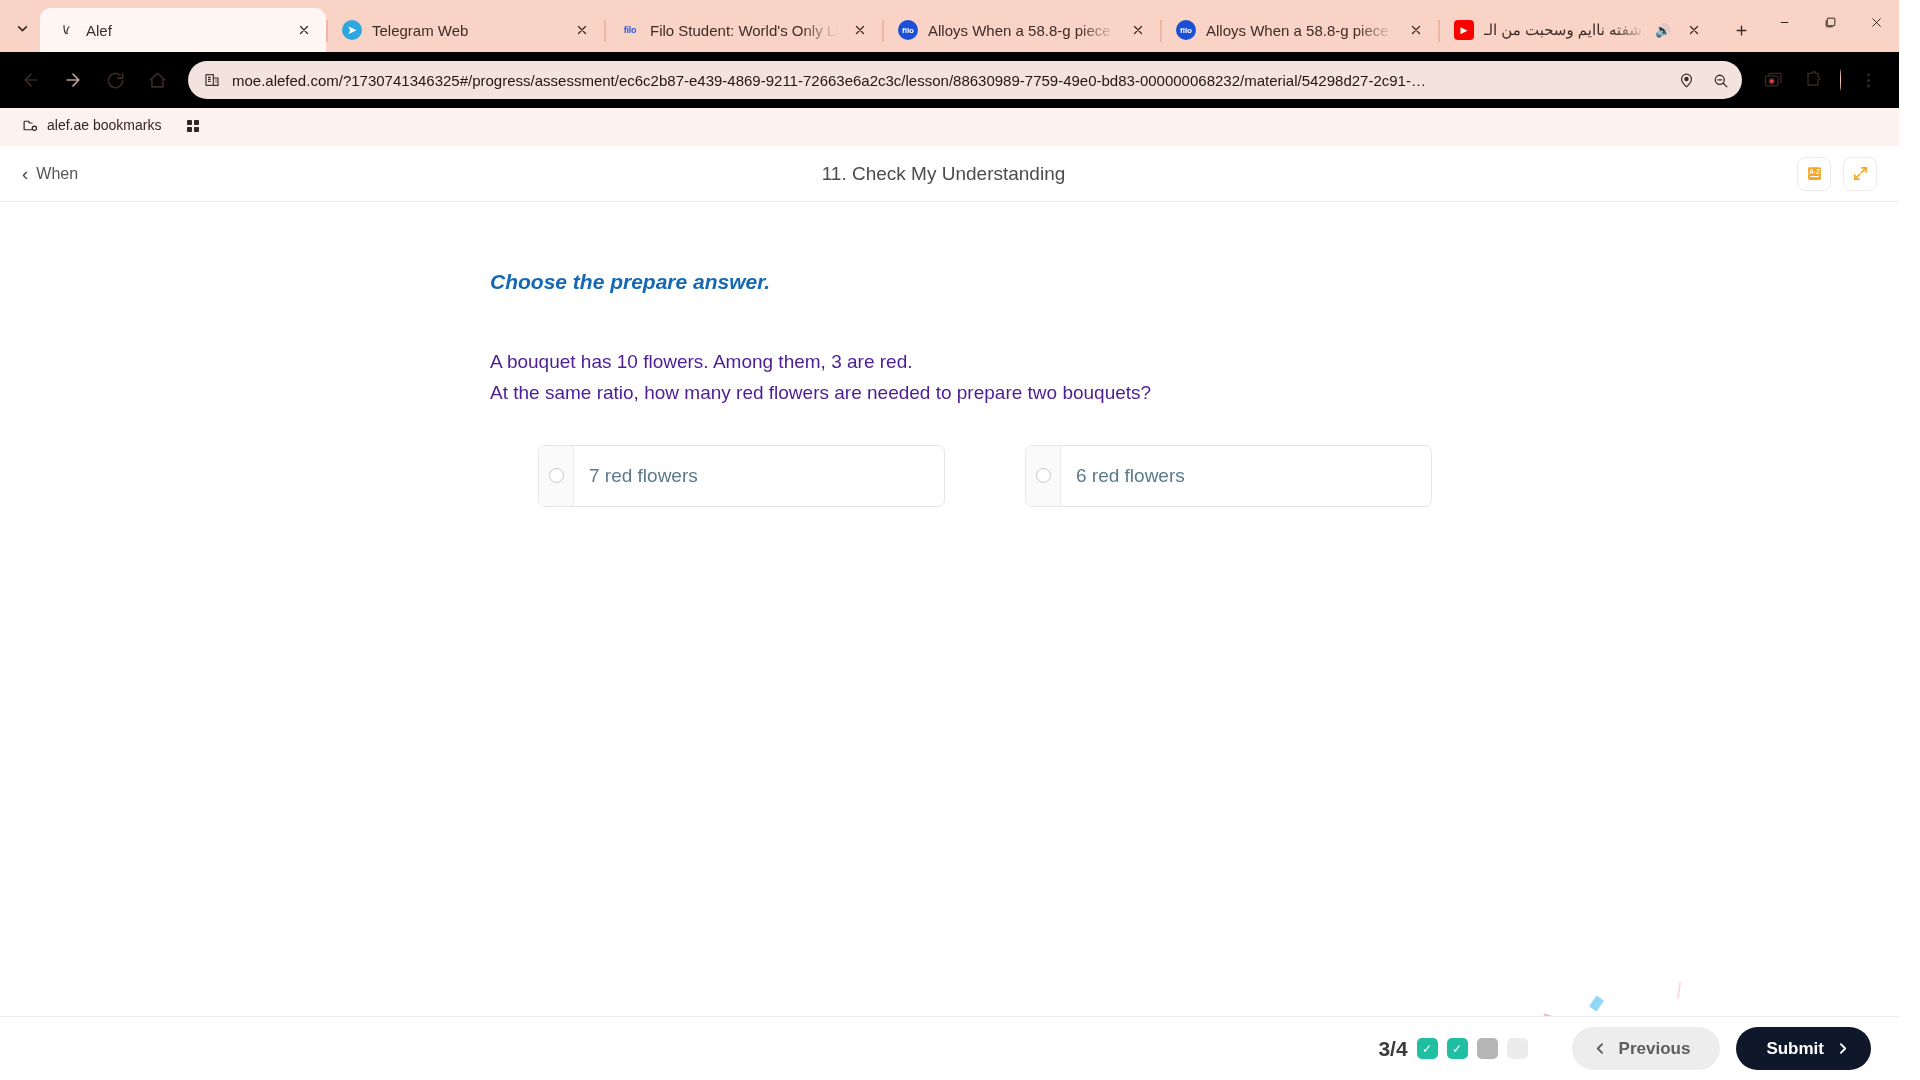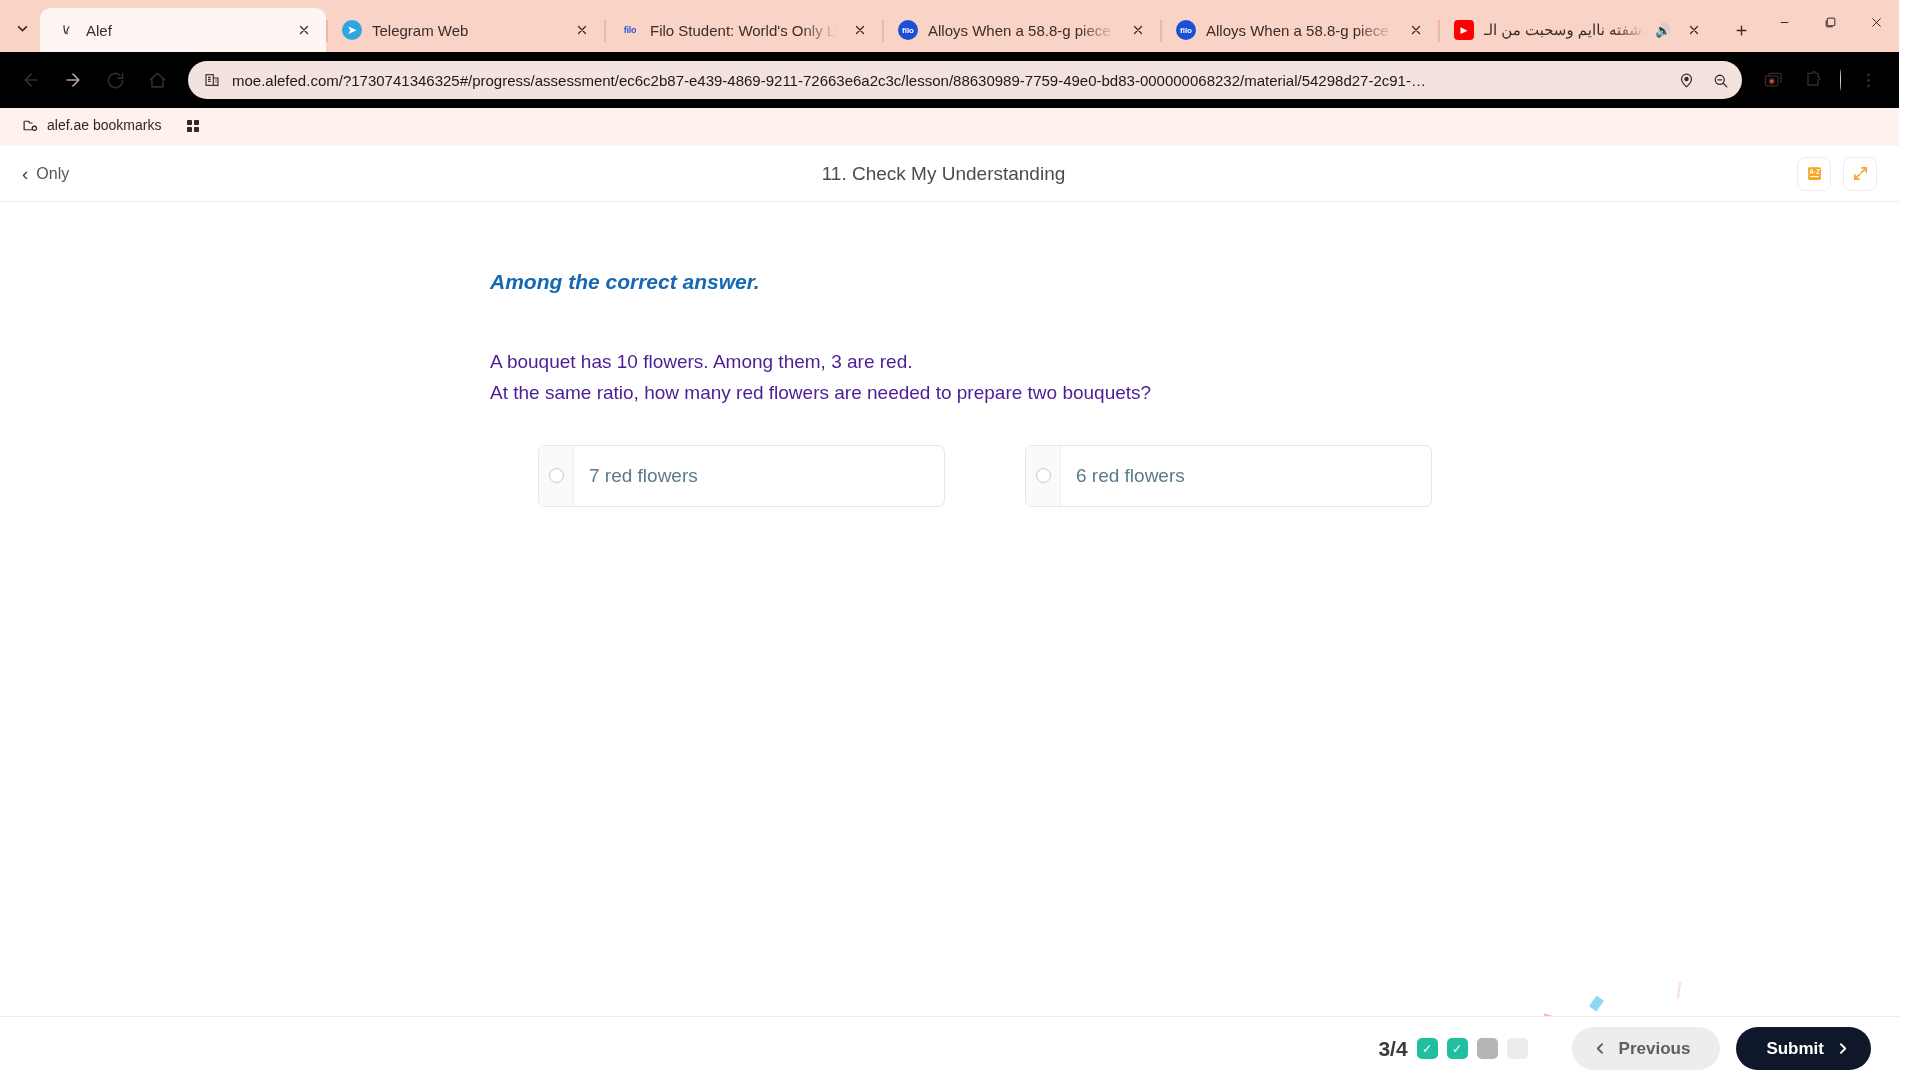--- a/index.html
+++ b/index.html
@@ -535,21 +535,21 @@
           </svg>
       </span>
     </div>
   </div>
 
   <div class="page">
 
     <div class="app-header">
       <div class="back-btn">
         <span class="back-chevron">‹</span>
-        <span>Only</span>
+        <span>When</span>
       </div>
       <div class="app-title">11. Check My Understanding</div>
       <div class="hdr-actions">
         <div class="hdr-icon-btn">
           <svg width="17" height="17" viewBox="0 0 24 24">
             <rect x="3" y="3" width="18" height="18" rx="2" fill="#f5a623"></rect>
             <text x="12" y="13" font-size="9" font-family="Liberation Sans, sans-serif" font-weight="700" fill="#fff" text-anchor="middle">A·Z</text>
             <rect x="6" y="15.5" width="12" height="1.6" fill="#fff"></rect>
           </svg>
         </div>
@@ -569,21 +569,21 @@
       <div class="confetti">
         <i style="left:1592px;top:795px;width:9px;height:13px;background:#8fd8f5;transform:rotate(35deg);"></i>
         <i style="left:1678px;top:780px;width:2px;height:17px;background:#ffd9e0;transform:rotate(8deg);"></i>
         <i style="left:1542px;top:813px;width:13px;height:13px;background:#ffb7c4;transform:rotate(18deg);"></i>
         <i style="left:1462px;top:832px;width:10px;height:5px;background:#c4a9ff;transform:rotate(-25deg);"></i>
         <i style="left:1652px;top:855px;width:10px;height:16px;background:#ffb7c4;transform:rotate(40deg);"></i>
 
       </div>
 
       <div class="q-wrap">
-        <div class="q-prompt">Among the correct answer.</div>
+        <div class="q-prompt">Choose the prepare answer.</div>
         <div class="q-body">
           <div>A bouquet has 10 flowers. Among them, 3 are red.</div>
           <div>At the same ratio, how many red flowers are needed to prepare two bouquets?</div>
         </div>
 
         <div class="options">
           <div class="option">
             <div class="option-radio-cell">
               <span class="radio"></span>
             </div>

